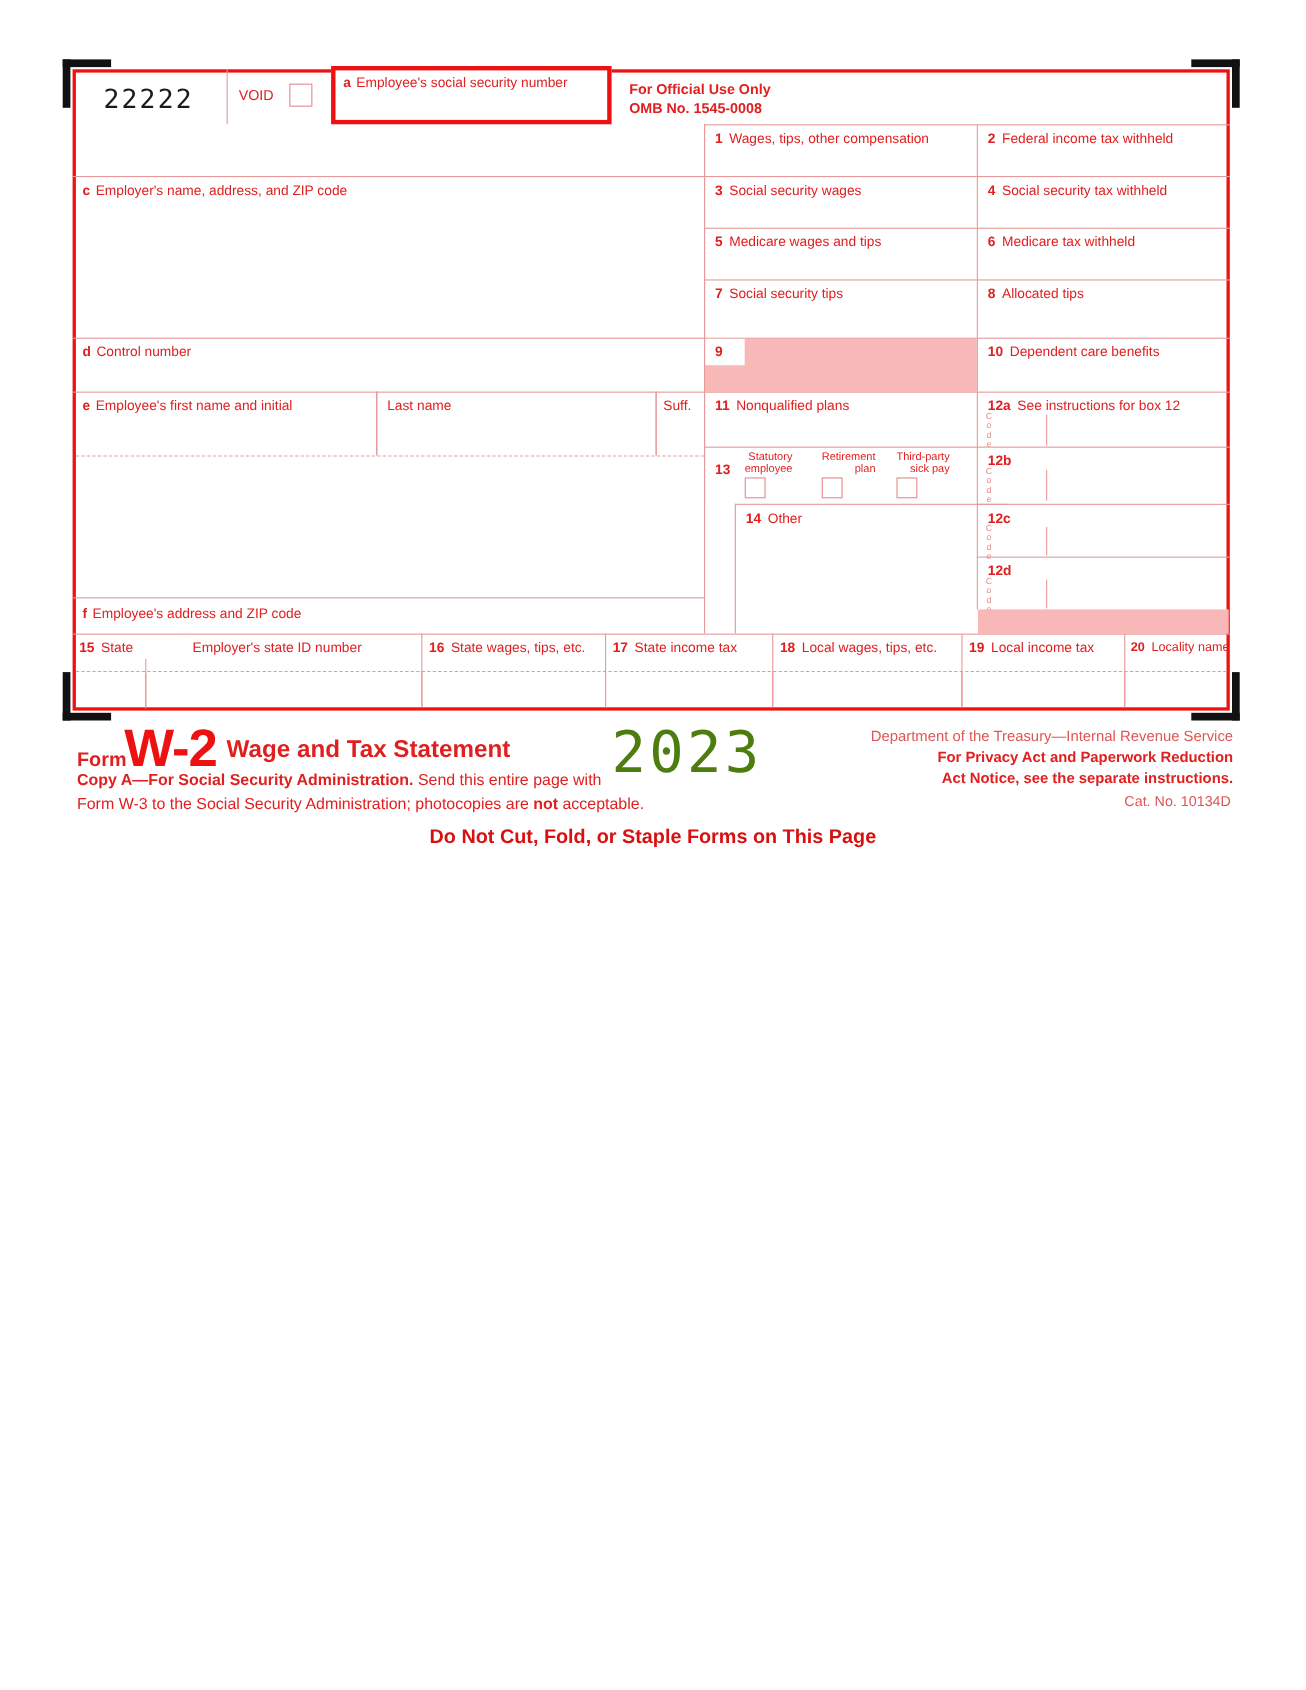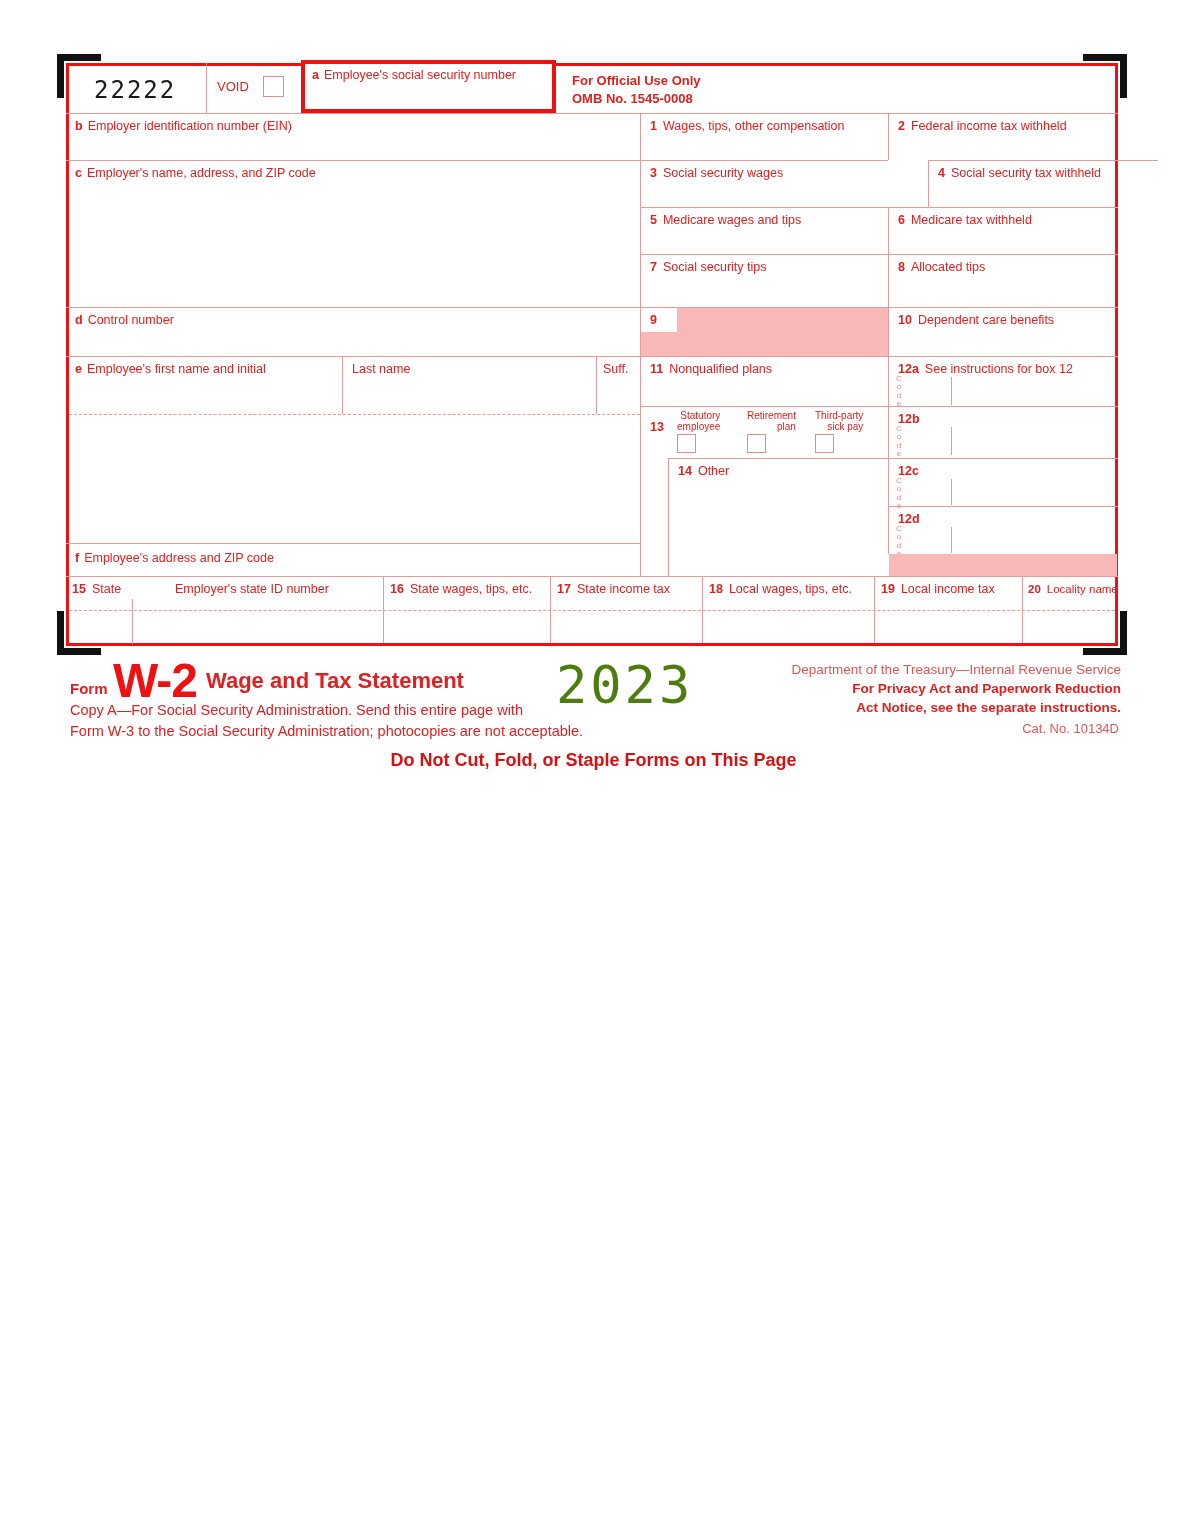--- a/index.html
+++ b/index.html
@@ -107,41 +107,41 @@
     color:#e88a8a;
     width:8px;
     text-align:center;
   }
   .code-v span{display:block;}
 
   
   #footer{position:absolute;left:66px;top:655px;width:1055px;height:130px;}
   #form-word{
     position:absolute;left:4px;top:25px;
-    font-size:15px;font-weight:bold;color:#e02020;
+    font-size:18px;font-weight:bold;color:#e02020;
   }
   #w2-big{
     position:absolute;left:47px;top:-2px;
     font-size:48px;font-weight:bold;color:#ee1111;
     letter-spacing:-1px;
   }
   #w2-sub{
     position:absolute;left:140px;top:13px;
     font-size:22px;font-weight:bold;color:#e02020;
   }
   #year-big{
     position:absolute;left:490px;top:0px;
     font-family:"DejaVu Sans Mono", monospace;
     font-size:52px;color:#4d7c0f;letter-spacing:3px;
   }
   #copy-line{
     position:absolute;left:4px;top:45px;
     font-size:14.5px;line-height:21px;color:#e02020;
   }
-  #copy-line .bold{font-weight:normal;}
+  #copy-line .bold{font-weight:bold;}
   #treasury{
     position:absolute;right:0;top:5px;
     text-align:right;font-size:13.5px;line-height:19px;color:#e05555;
   }
   #privacy{
     position:absolute;right:0;top:24px;
     text-align:right;font-size:13.5px;line-height:19px;
     color:#e02020;font-weight:bold;
   }
   #cat-no{
@@ -191,25 +191,20 @@
     </div>
   </div>
 
   <div class="cell not nol" style="left:490px;top:0;width:562px;height:50px;">
     <div class="lbl" style="left:16px;top:9px;font-weight:bold;font-size:13px;line-height:18px;">
       <div>For Official Use Only</div>
       <div>OMB No. 1545-0008</div>
     </div>
   </div>
 
-  <div class="cell nol" style="left:0;top:50px;width:574px;height:47px;">
-    <div class="lbl">
-      <span class="letter">b</span><span>Employer identification number (EIN)</span>
-    </div>
-  </div>
 
   <div class="cell nol" style="left:0;top:97px;width:574px;height:147px;">
     <div class="lbl">
       <span class="letter">c</span><span>Employer's name, address, and ZIP code</span>
     </div>
   </div>
 
   <div class="cell nol" style="left:0;top:244px;width:574px;height:49px;">
     <div class="lbl">
       <span class="letter">d</span><span>Control number</span>
@@ -248,21 +243,21 @@
     <div class="lbl">
       <span class="num">2</span><span>Federal income tax withheld</span>
     </div>
   </div>
 
   <div class="cell" style="left:574px;top:97px;width:248px;height:47px;">
     <div class="lbl">
       <span class="num">3</span><span>Social security wages</span>
     </div>
   </div>
-  <div class="cell" style="left:822px;top:97px;width:230px;height:47px;margin-left:40px;">
+  <div class="cell" style="left:822px;top:97px;width:230px;height:47px;">
     <div class="lbl">
       <span class="num">4</span><span>Social security tax withheld</span>
     </div>
   </div>
 
   <div class="cell" style="left:574px;top:144px;width:248px;height:47px;">
     <div class="lbl">
       <span class="num">5</span><span>Medicare wages and tips</span>
     </div>
   </div>

